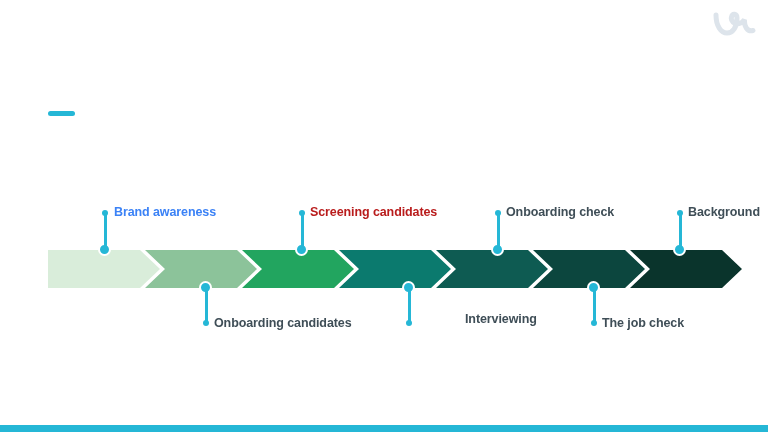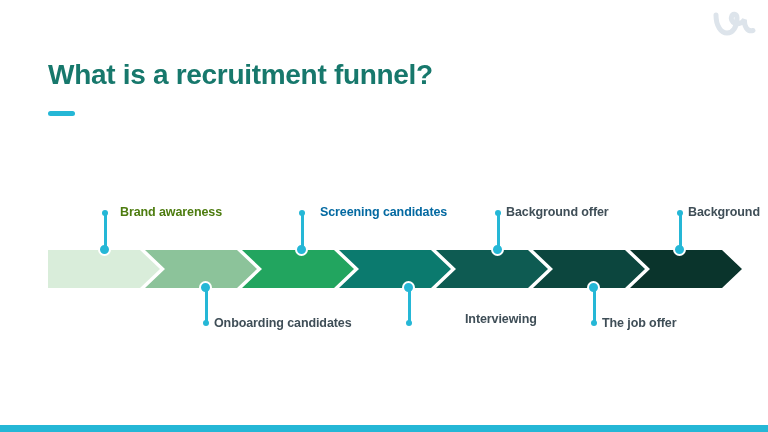--- a/index.html
+++ b/index.html
@@ -29,55 +29,54 @@
 <body>
 
 <div class="slide">
 
   <svg class="logo" width="44" height="32" viewBox="0 0 44 32" aria-hidden="true">
     <path d="M4,7 C4,18 9,25 15,25 C21,25 25,19 25,10 C25,5.5 20.5,5 19.5,9
              C18.5,13 22,16.5 27,15.5 C30.5,14.8 32.5,11.5 32.5,11.5
              C32,18 35,24 41,22.5" fill="none" stroke-width="5" stroke-linecap="round" class="logo-path" stroke="#dde4eb"></path>
   </svg>
 
-  <h1 class="slide-title" style="color: rgb(23, 120, 108);">What is a recruitment funnel?</h1>
 
   <div class="title-dash" style="background: rgb(37, 183, 214);"></div>
 
   <div id="funnel">
       <div class="seg seg-first" style="left: 48px; background: rgb(217, 237, 218);"></div>
       <div class="bar-dot" style="background: rgb(37, 183, 214); left: 98px; top: 243px;"></div>
       <div class="connector" style="background: rgb(37, 183, 214); left: 103.5px; top: 213px; height: 37px;"></div>
       <div class="tip-dot" style="background: rgb(37, 183, 214); left: 102px; top: 210px;"></div>
-      <div class="stage-label" style="color: #4d7c0f; left: 120px; top: 205px;">Brand awareness</div>
+      <div class="stage-label" style="color: #3b82f6; left: 114px; top: 205px;">Brand awareness</div>
       <div class="seg seg-chev" style="left: 145px; background: rgb(140, 195, 154);"></div>
       <div class="bar-dot" style="background: rgb(37, 183, 214); left: 199px; top: 281px;"></div>
       <div class="connector" style="background: rgb(37, 183, 214); left: 204.5px; top: 288px; height: 35px;"></div>
       <div class="tip-dot" style="background: rgb(37, 183, 214); left: 203px; top: 320px;"></div>
       <div class="stage-label" style="color: rgb(63, 78, 87); left: 214px; top: 316px;">Onboarding candidates</div>
       <div class="seg seg-chev" style="left: 242px; background: rgb(34, 165, 95);"></div>
       <div class="bar-dot" style="background: rgb(37, 183, 214); left: 295px; top: 243px;"></div>
       <div class="connector" style="background: rgb(37, 183, 214); left: 300.5px; top: 213px; height: 37px;"></div>
       <div class="tip-dot" style="background: rgb(37, 183, 214); left: 299px; top: 210px;"></div>
-      <div class="stage-label" style="color: #0369a1; left: 320px; top: 205px;">Screening candidates</div>
+      <div class="stage-label" style="color: #b91c1c; left: 310px; top: 205px;">Screening candidates</div>
       <div class="seg seg-chev" style="left: 339px; background: rgb(11, 122, 110);"></div>
       <div class="bar-dot" style="background: rgb(37, 183, 214); left: 402px; top: 281px;"></div>
       <div class="connector" style="background: rgb(37, 183, 214); left: 407.5px; top: 288px; height: 35px;"></div>
       <div class="tip-dot" style="background: rgb(37, 183, 214); left: 406px; top: 320px;"></div>
       <div class="stage-label" style="color: rgb(63, 78, 87); left: 417px; top: 312px; margin-left: 48px;">Interviewing</div>
       <div class="seg seg-chev" style="left: 436px; background: rgb(14, 91, 82);"></div>
       <div class="bar-dot" style="background: rgb(37, 183, 214); left: 491px; top: 243px;"></div>
       <div class="connector" style="background: rgb(37, 183, 214); left: 496.5px; top: 213px; height: 37px;"></div>
       <div class="tip-dot" style="background: rgb(37, 183, 214); left: 495px; top: 210px;"></div>
-      <div class="stage-label" style="color: rgb(63, 78, 87); left: 506px; top: 205px;">Background offer</div>
+      <div class="stage-label" style="color: rgb(63, 78, 87); left: 506px; top: 205px;">Onboarding check</div>
       <div class="seg seg-chev" style="left: 533px; background: rgb(12, 70, 62);"></div>
       <div class="bar-dot" style="background: rgb(37, 183, 214); left: 587px; top: 281px;"></div>
       <div class="connector" style="background: rgb(37, 183, 214); left: 592.5px; top: 288px; height: 35px;"></div>
       <div class="tip-dot" style="background: rgb(37, 183, 214); left: 591px; top: 320px;"></div>
-      <div class="stage-label" style="color: rgb(63, 78, 87); left: 602px; top: 316px;">The job offer</div>
+      <div class="stage-label" style="color: rgb(63, 78, 87); left: 602px; top: 316px;">The job check</div>
       <div class="seg seg-chev" style="left: 630px; background: rgb(10, 52, 44);"></div>
       <div class="bar-dot" style="background: rgb(37, 183, 214); left: 673px; top: 243px;"></div>
       <div class="connector" style="background: rgb(37, 183, 214); left: 678.5px; top: 213px; height: 37px;"></div>
       <div class="tip-dot" style="background: rgb(37, 183, 214); left: 677px; top: 210px;"></div>
       <div class="stage-label" style="color: rgb(63, 78, 87); left: 688px; top: 205px;">Background</div>
     </div>
 
   <div class="bottom-bar" style="background: rgb(37, 183, 214);"></div>
 
 </div>

